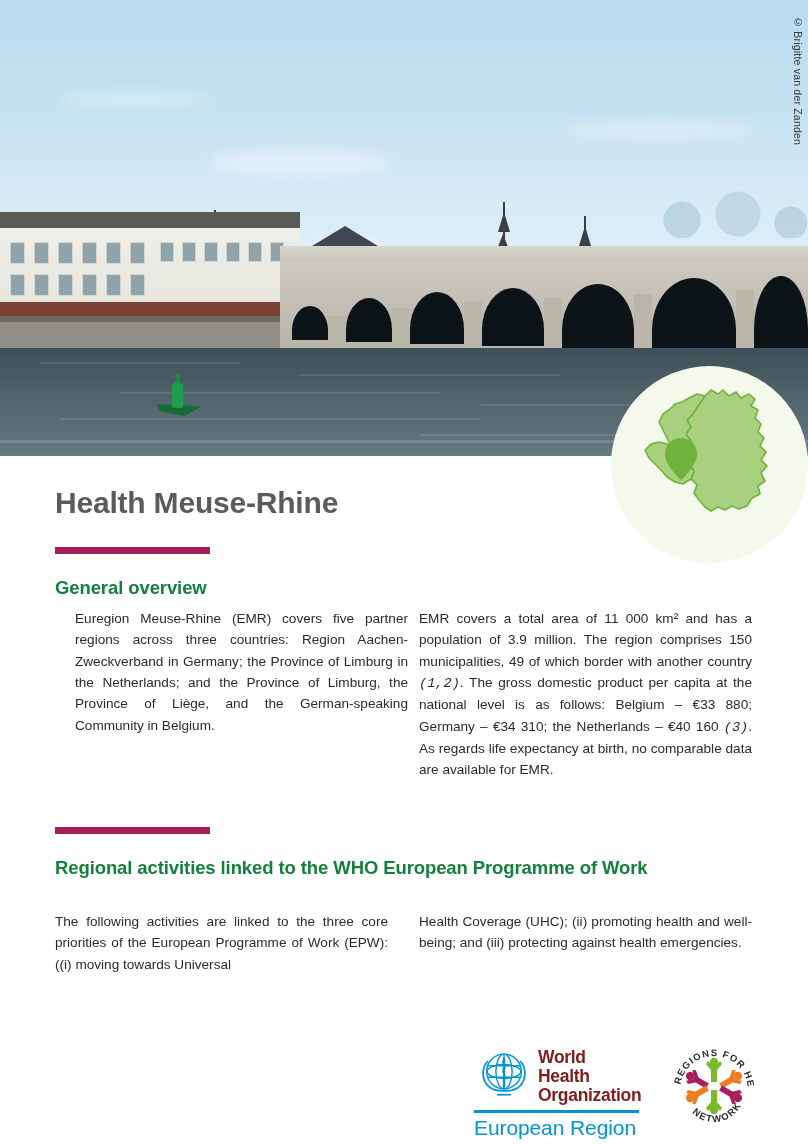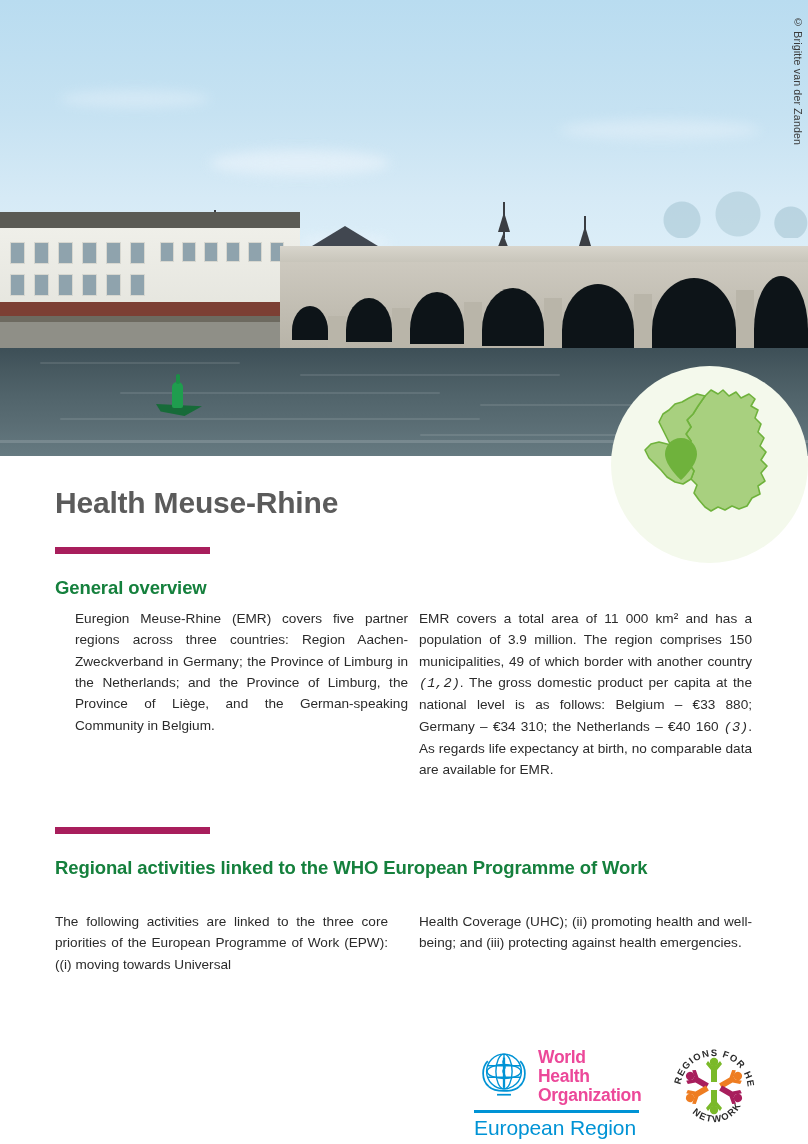--- a/index.html
+++ b/index.html
@@ -280,21 +280,21 @@
       </g>
       <g fill="none" stroke="#0093d5" stroke-width="3">
         <path d="M24 70 C10 58 12 36 22 26"></path>
         <path d="M76 70 C90 58 88 36 78 26"></path>
         <path d="M24 70 C34 80 66 80 76 70"></path>
       </g>
       <path d="M50 20 V72" stroke="#0093d5" stroke-width="4" fill="none"></path>
       <path d="M50 24 C44 30 56 34 50 40 C44 46 56 50 50 56" stroke="#0093d5" stroke-width="3" fill="none"></path>
       <path d="M38 84 H62" stroke="#0093d5" stroke-width="3"></path>
     </svg>
-    <div class="who-word" style="color: #ec4899;">
+    <div class="who-word" style="color: #7f1d1d;">
       <div>World Health</div>
       <div>Organization</div>
     </div>
     <div class="who-divider" style="background: rgb(0, 147, 213);"></div>
     <div class="who-sub" style="color: rgb(0, 147, 213);">European Region</div>
   </div>
 
   <div class="rhn-logo">
     <svg class="rhn-svg" width="92" height="96" viewBox="0 0 92 96">
       <defs>

